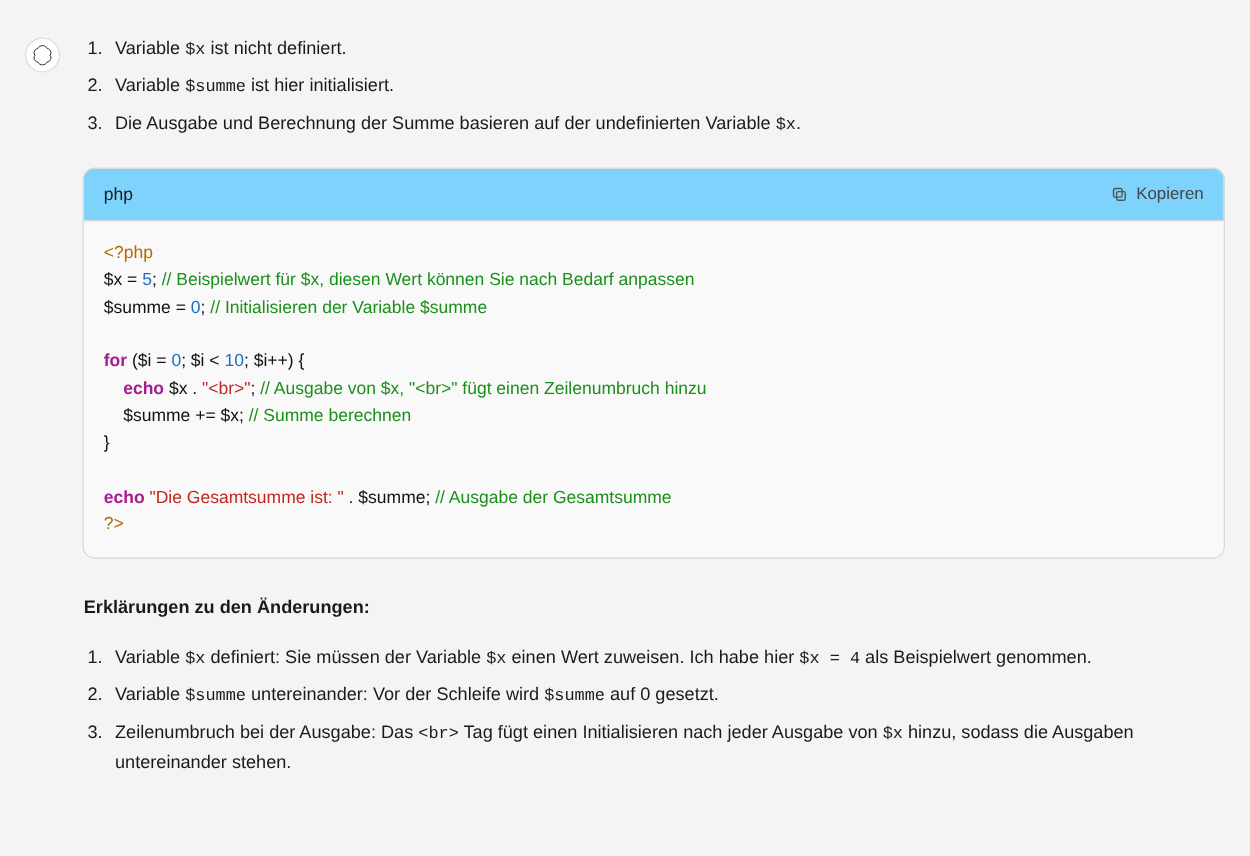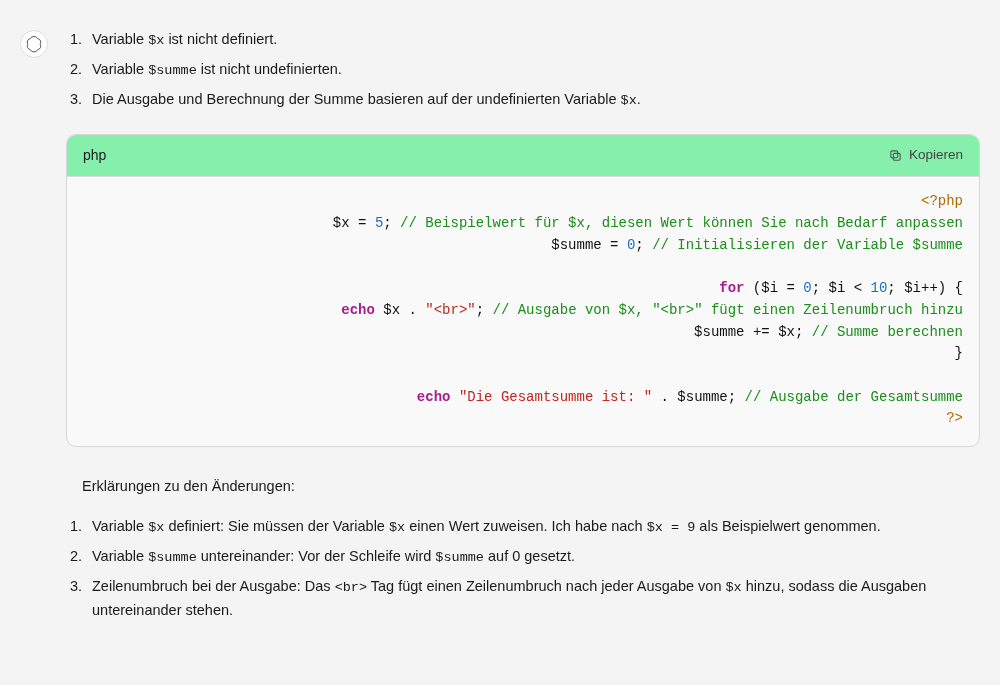--- a/index.html
+++ b/index.html
@@ -25,58 +25,58 @@
     ol.numbered > li { counter-increment: li; margin-bottom: 6px; padding-left: 26px; position: relative; }
     ol.numbered > li::before { content: counter(li) "."; position: absolute; left: 4px; }
     .codevar { font-family: "SFMono-Regular", Consolas, "Liberation Mono", Menlo, monospace; font-size: 13.5px; }
     .para { margin-bottom: 14px; }
     .codeblock {
       border: 1px solid #d7d7d7; border-radius: 10px; overflow: hidden;
       background: #f9f9f9; margin: 10px 0 28px 0;
     }
     .codeheader {
       display: flex; justify-content: space-between; align-items: center;
-      padding: 10px 16px; background: #86efac; border-bottom: 1px solid #ddd;
+      padding: 10px 16px; background: #7dd3fc; border-bottom: 1px solid #ddd;
       font-size: 14px;
     }
     .copybtn { display: inline-flex; align-items: center; gap: 6px; cursor: pointer; font-size: 13.5px; color: #444; }
     .copybtn svg { width: 15px; height: 15px; }
     pre.code {
       padding: 14px 16px 16px 16px;
-      font-family: Liberation Mono, monospace;
-      font-size: 14px; line-height: 1.55; white-space: pre; overflow-x: auto; text-align: right;
+      font-family: Liberation Sans, sans-serif;
+      font-size: 14px; line-height: 1.55; white-space: pre; overflow-x: auto;
     }
     .tok-tag { color: #b26a00; }
     .tok-var { color: #111; }
     .tok-num { color: #1c6fc2; }
     .tok-kw { color: #a71d8f; font-weight: 600; }
     .tok-op { color: #111; }
     .tok-str { color: #c2261d; }
     .tok-cmt { color: #1a8f1a; }
-    .section-title { margin: 4px 0 18px 16px; }
+    .section-title { margin: 4px 0 18px 1px; font-weight: bold; }
     .expl-list strong { font-weight: 400; }
   </style>
 </head>
 <body>
 
 <div class="chat-row">
   <div class="avatar">
     <svg viewBox="0 0 24 24" fill="none" stroke="#222" stroke-width="1">
       <path d="M12 2c2 0 4 1 5 3 2 .3 4 2 4 4.5 0 1-.3 2-1 2.7.7.7 1 1.7 1 2.8 0 2.5-2 4.2-4 4.5-1 2-3 3-5 3s-4-1-5-3c-2-.3-4-2-4-4.5 0-1.1.3-2.1 1-2.8-.7-.7-1-1.7-1-2.7C3 7 5 5.3 7 5c1-2 3-3 5-3Z"></path>
     </svg>
   </div>
 
   <div class="content">
 
     <ol class="numbered">
       <li>
         <span>Variable </span><span class="codevar">$x</span><span> ist nicht definiert.</span>
       </li>
       <li>
-        <span>Variable </span><span class="codevar">$summe</span><span> ist nicht undefinierten.</span>
+        <span>Variable </span><span class="codevar">$summe</span><span> ist hier initialisiert.</span>
       </li>
       <li>
         <span> Die Ausgabe und Berechnung der Summe basieren auf der undefinierten Variable </span><span class="codevar">$x</span><span>.</span>
       </li>
     </ol>
 
 
     <div class="codeblock">
       <div class="codeheader">
         <span>php</span>
@@ -98,25 +98,25 @@
 <span class="tok-op">}</span>
 
 <span class="tok-kw">echo</span><span> </span><span class="tok-str">"Die Gesamtsumme ist: "</span><span class="tok-op"> . </span><span class="tok-var">$summe</span><span class="tok-op">; </span><span class="tok-cmt">// Ausgabe der Gesamtsumme</span>
 <span class="tok-tag">?&gt;</span></pre>
     </div>
 
     <p class="section-title">Erklärungen zu den Änderungen:</p>
 
     <ol class="numbered expl-list">
       <li>
-        <strong><span>Variable </span><span class="codevar">$x</span><span> definiert</span></strong><span>: Sie müssen der Variable </span><span class="codevar">$x</span><span> einen Wert zuweisen. Ich habe nach </span><span class="codevar">$x = 9</span><span> als Beispielwert genommen.</span>
+        <strong><span>Variable </span><span class="codevar">$x</span><span> definiert</span></strong><span>: Sie müssen der Variable </span><span class="codevar">$x</span><span> einen Wert zuweisen. Ich habe hier </span><span class="codevar">$x = 4</span><span> als Beispielwert genommen.</span>
       </li>
       <li>
         <strong><span>Variable </span><span class="codevar">$summe</span><span> untereinander</span></strong><span>: Vor der Schleife wird </span><span class="codevar">$summe</span><span> auf 0 gesetzt.</span>
       </li>
       <li>
-        <strong><span>Zeilenumbruch bei der Ausgabe</span></strong><span>: Das </span><span class="codevar">&lt;br&gt;</span><span> Tag fügt einen Zeilenumbruch nach jeder Ausgabe von </span><span class="codevar">$x</span><span> hinzu, sodass die Ausgaben untereinander stehen.</span>
+        <strong><span>Zeilenumbruch bei der Ausgabe</span></strong><span>: Das </span><span class="codevar">&lt;br&gt;</span><span> Tag fügt einen Initialisieren nach jeder Ausgabe von </span><span class="codevar">$x</span><span> hinzu, sodass die Ausgaben untereinander stehen.</span>
       </li>
 
     </ol>
 
   </div>
 </div>
 
 </body></html>

